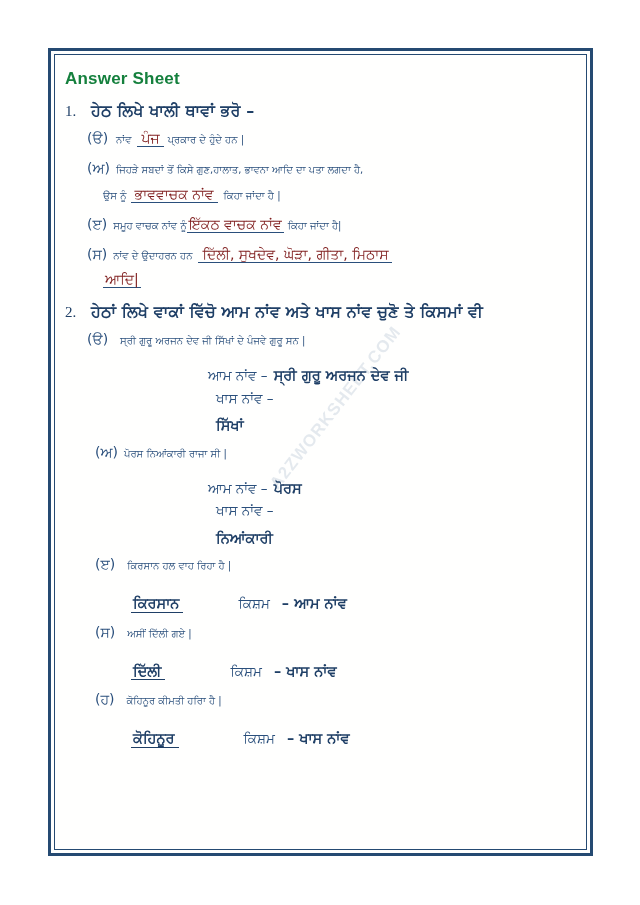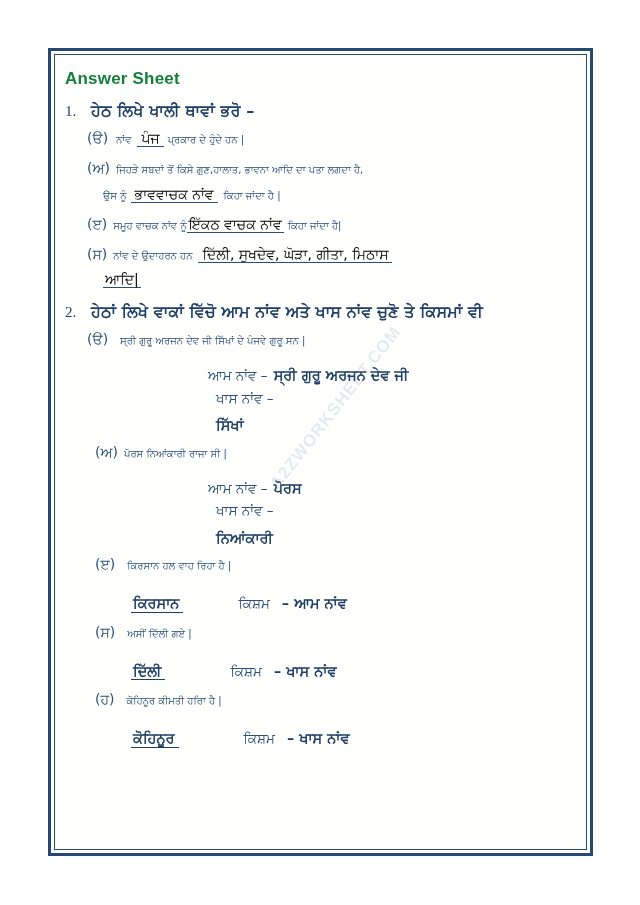--- a/index.html
+++ b/index.html
@@ -110,21 +110,21 @@
 
   .body-txt {
     font-family: "DejaVu Sans", sans-serif;
     font-size: 10px;
     color: #2a4f7c;
   }
 
   .ans {
     font-family: "DejaVu Sans", sans-serif;
     font-size: 14px;
-    color: #000000;
+    color: #7f1d1d;
     border-bottom: 1px solid #2a4f7c;
     padding: 0 4px 1px 4px;
     white-space: nowrap;
   }
   .ans.nopad { padding-left: 2px; padding-right: 2px; }
 
   .bold-ans {
     font-family: "DejaVu Sans", sans-serif;
     font-size: 14.5px;
     font-weight: bold;

